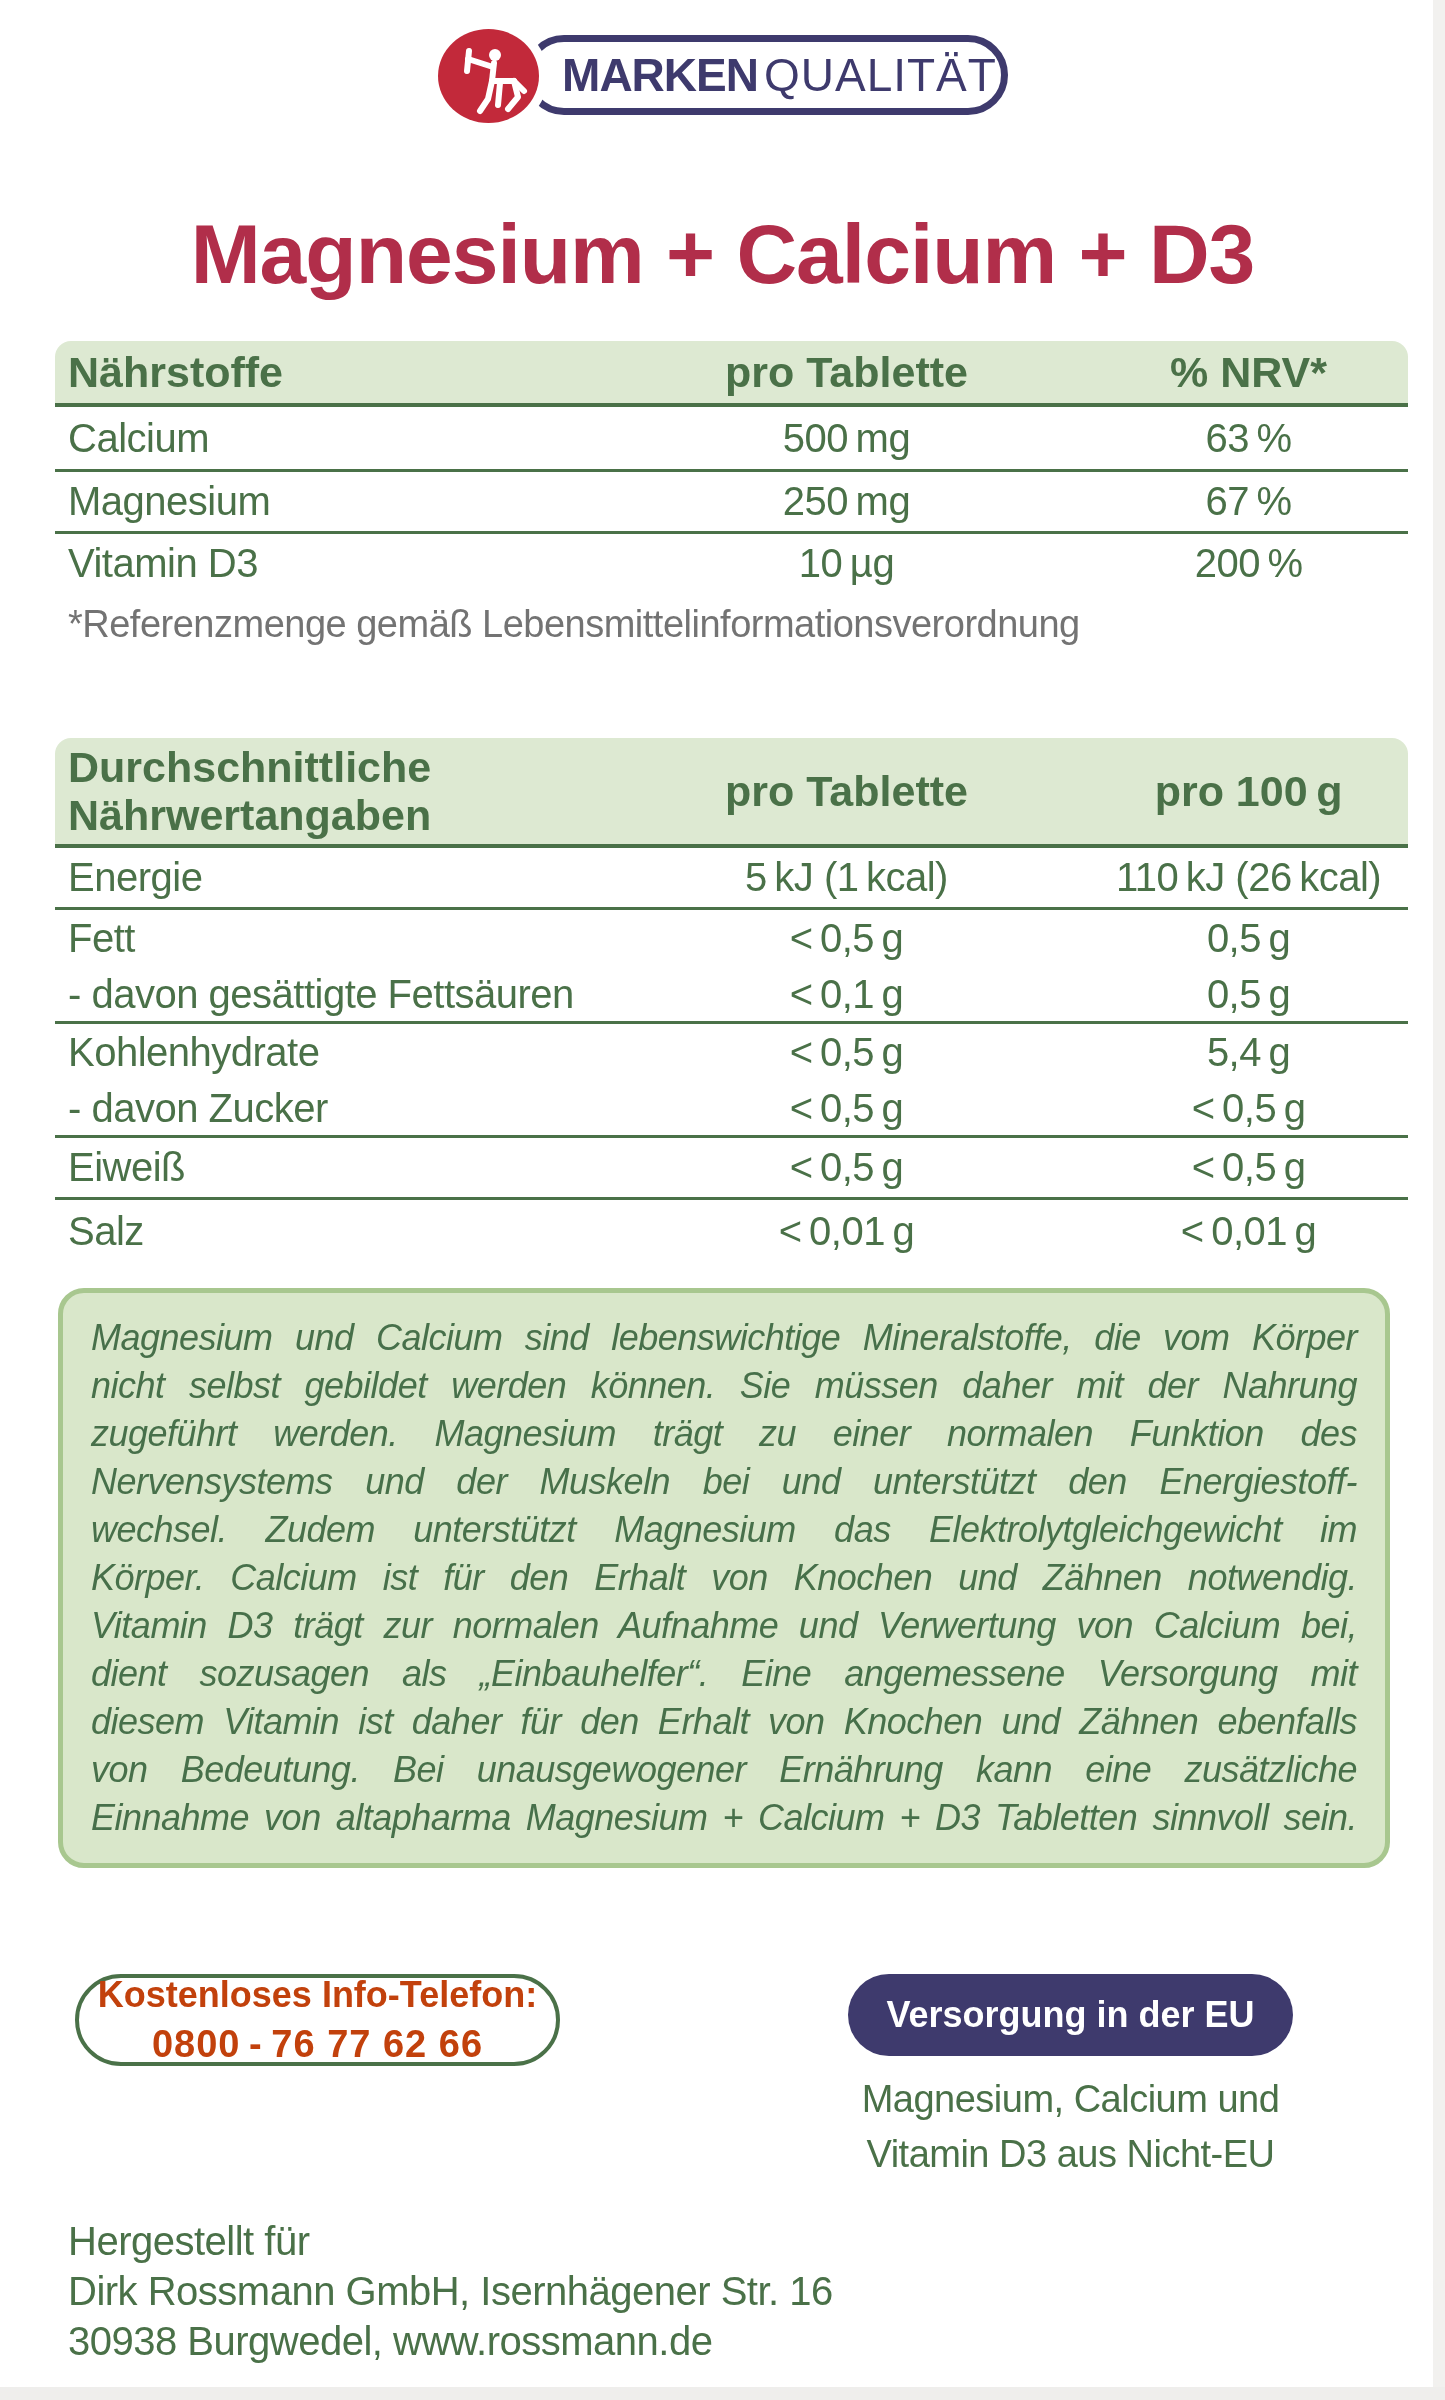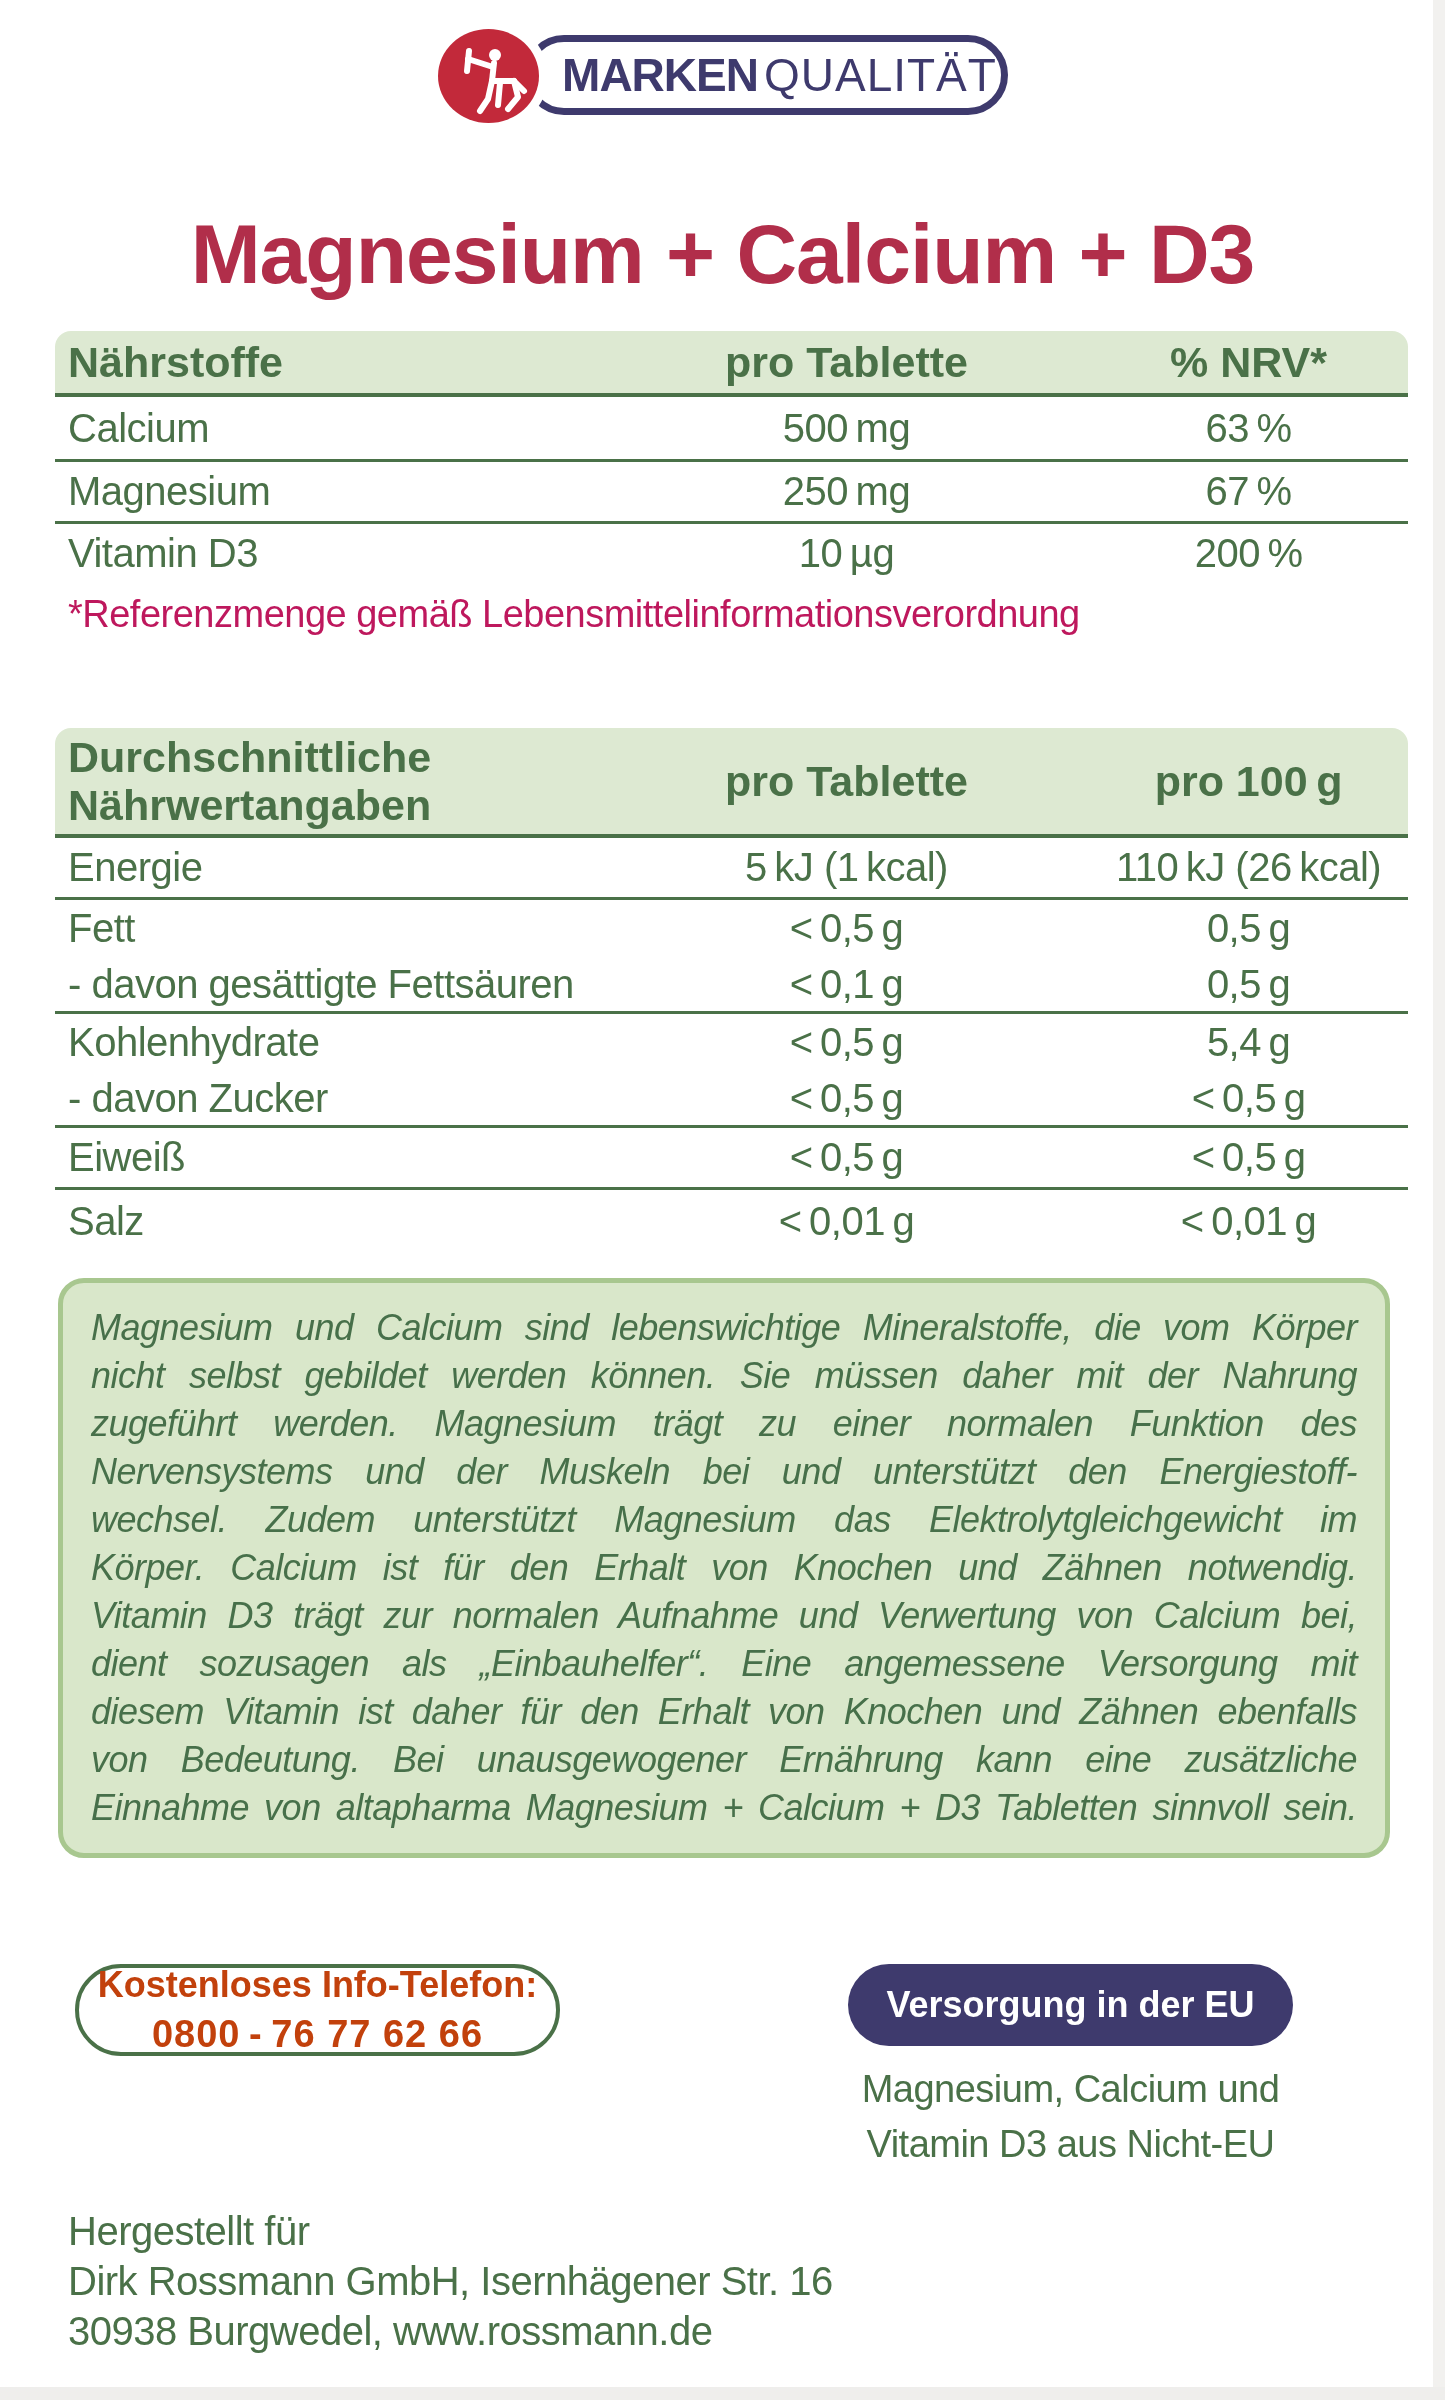--- a/index.html
+++ b/index.html
@@ -17,37 +17,37 @@
   .logo-disc { position:absolute; left:0; top:0; width:101px; height:94px; border-radius:50%;
                background:#c2293a; box-shadow:0 0 0 9px #ffffff; z-index:2; display:flex;
                align-items:center; justify-content:center; }
 
   
   .title { margin-top:86px; text-align:center; font-size:84px; font-weight:700;
            color:#b12e4a; letter-spacing:-1px; line-height:90px; }
 
   
   .table { margin-left:55px; width:1353px; color:#4a7148; }
-  .t1 { margin-top:32px; }
+  .t1 { margin-top:42px; }
   .t2 { margin-top:92px; }
   .thead { display:grid; grid-template-columns:45% 27% 28%; align-items:center;
            background:#dde9d2; border-radius:16px 16px 0 0; border-bottom:4px solid #4a7148;
            font-weight:700; }
   .t1 .thead { height:66px; font-size:43px; }
   .t2 .thead { height:110px; font-size:43px; }
   .t2 .thead .hline { line-height:48px; }
   .trow { display:grid; grid-template-columns:45% 27% 28%; align-items:center;
           min-height:62px; font-size:40px; letter-spacing:-0.5px; }
   .trow.compact { min-height:57px; }
   .t1 .sep { border-top:3px solid #4a7148; }
   .ge { border-bottom:3px solid #4a7148; }
   .c1 { text-align:left; padding-left:13px; }
   .c2 { text-align:center; }
   .c3 { text-align:center; padding-left:60px; }
-  .footnote { margin:10px 0 0 68px; font-size:38px; color:#be185d; letter-spacing:-0.5px; }
+  .footnote { margin:10px 0 0 68px; font-size:38px; color:#737373; letter-spacing:-0.5px; }
 
   
   .info-box { margin:26px 0 0 58px; width:1332px; background:#d9e7ca;
               border:5px solid #a8c78f; border-radius:26px; padding:21px 28px;
               color:#47704a; font-size:36px; letter-spacing:-0.5px; }
   .info-box .jline { line-height:48px; text-align:justify; text-align-last:justify; white-space:normal;font-style:italic; }
 
   
   .bottom-row { margin:106px 55px 0 55px; display:flex; justify-content:space-between; align-items:flex-start; }
   .phone-box { margin-left:20px; width:485px; height:92px; border:4px solid #4a7148;

